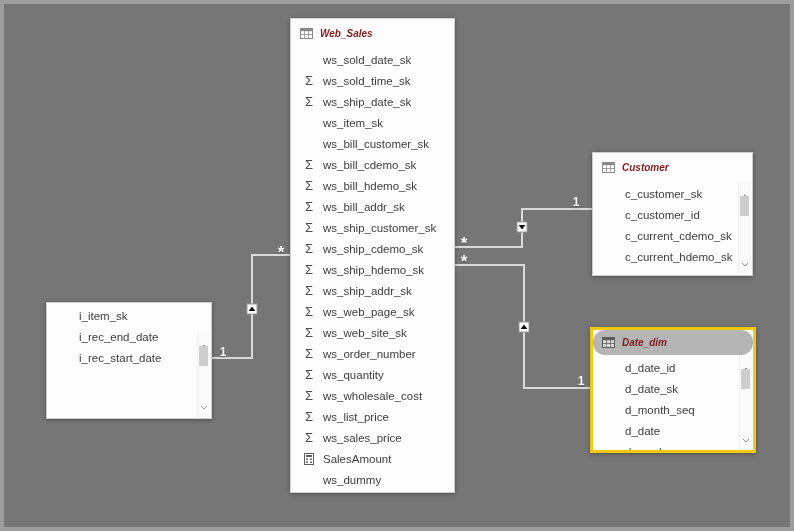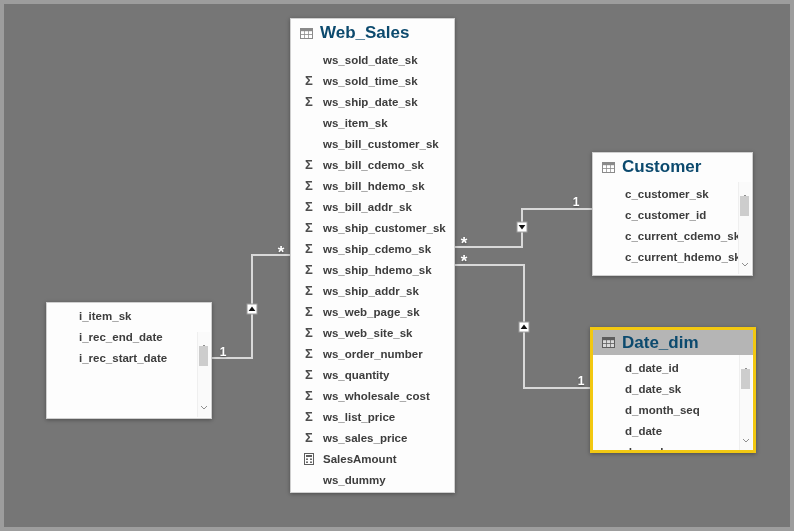--- a/index.html
+++ b/index.html
@@ -12,25 +12,25 @@
     position:absolute;background:#fdfdfd;border:1px solid #cfcfcf;
     box-sizing:border-box;overflow:hidden;
     box-shadow:0 1px 4px rgba(0,0,0,.35);
   }
   #table-web_sales{left:290px;top:18px;width:165px;height:475px;}
   #table-item{left:46px;top:302px;width:166px;height:117px;}
   #table-customer{left:592px;top:152px;width:161px;height:124px;}
   #table-date_dim{left:590px;top:327px;width:166px;height:126px;border:3px solid #F2C811;}
   .thead{
     display:flex;align-items:center;height:28px;padding-left:9px;
-    font-size:17px;font-weight:bold;color:#0c4a6e;white-space:nowrap;
+    font-size:10px;font-weight:bold;color:#7f1d1d;white-space:nowrap;font-style:italic;
   }
-  #table-date_dim .thead{background:#b5b5b5;height:25px;}
+  #table-date_dim .thead{background:#b5b5b5;height:25px;border-radius:12px;}
   .t-icon{margin-right:7px;flex:0 0 auto;display:inline-flex;}
-  .rows{padding:2px 0 0 10px;font-weight:bold;}
+  .rows{padding:2px 0 0 10px;}
   .row{height:21px;display:flex;align-items:center;white-space:nowrap;}
   .fi{width:16px;flex:0 0 auto;text-align:center;font-size:12px;color:#555;display:inline-flex;justify-content:center;align-items:center;}
   .fi.sigma{font-size:13px;color:#4d4d4d;}
   .fname{padding-left:6px;font-size:11.5px;color:#3d3d3d;}
   
   .sb{position:absolute;right:1px;width:12px;background:#fafafa;border-left:1px solid #efefef;}
   #table-item .sb, #table-customer .sb{top:29px;bottom:1px;}
   #table-date_dim .sb{top:25px;bottom:0;}
   .sb .chev{position:absolute;left:2px;}
   .sb .chev.up{top:3px;}

